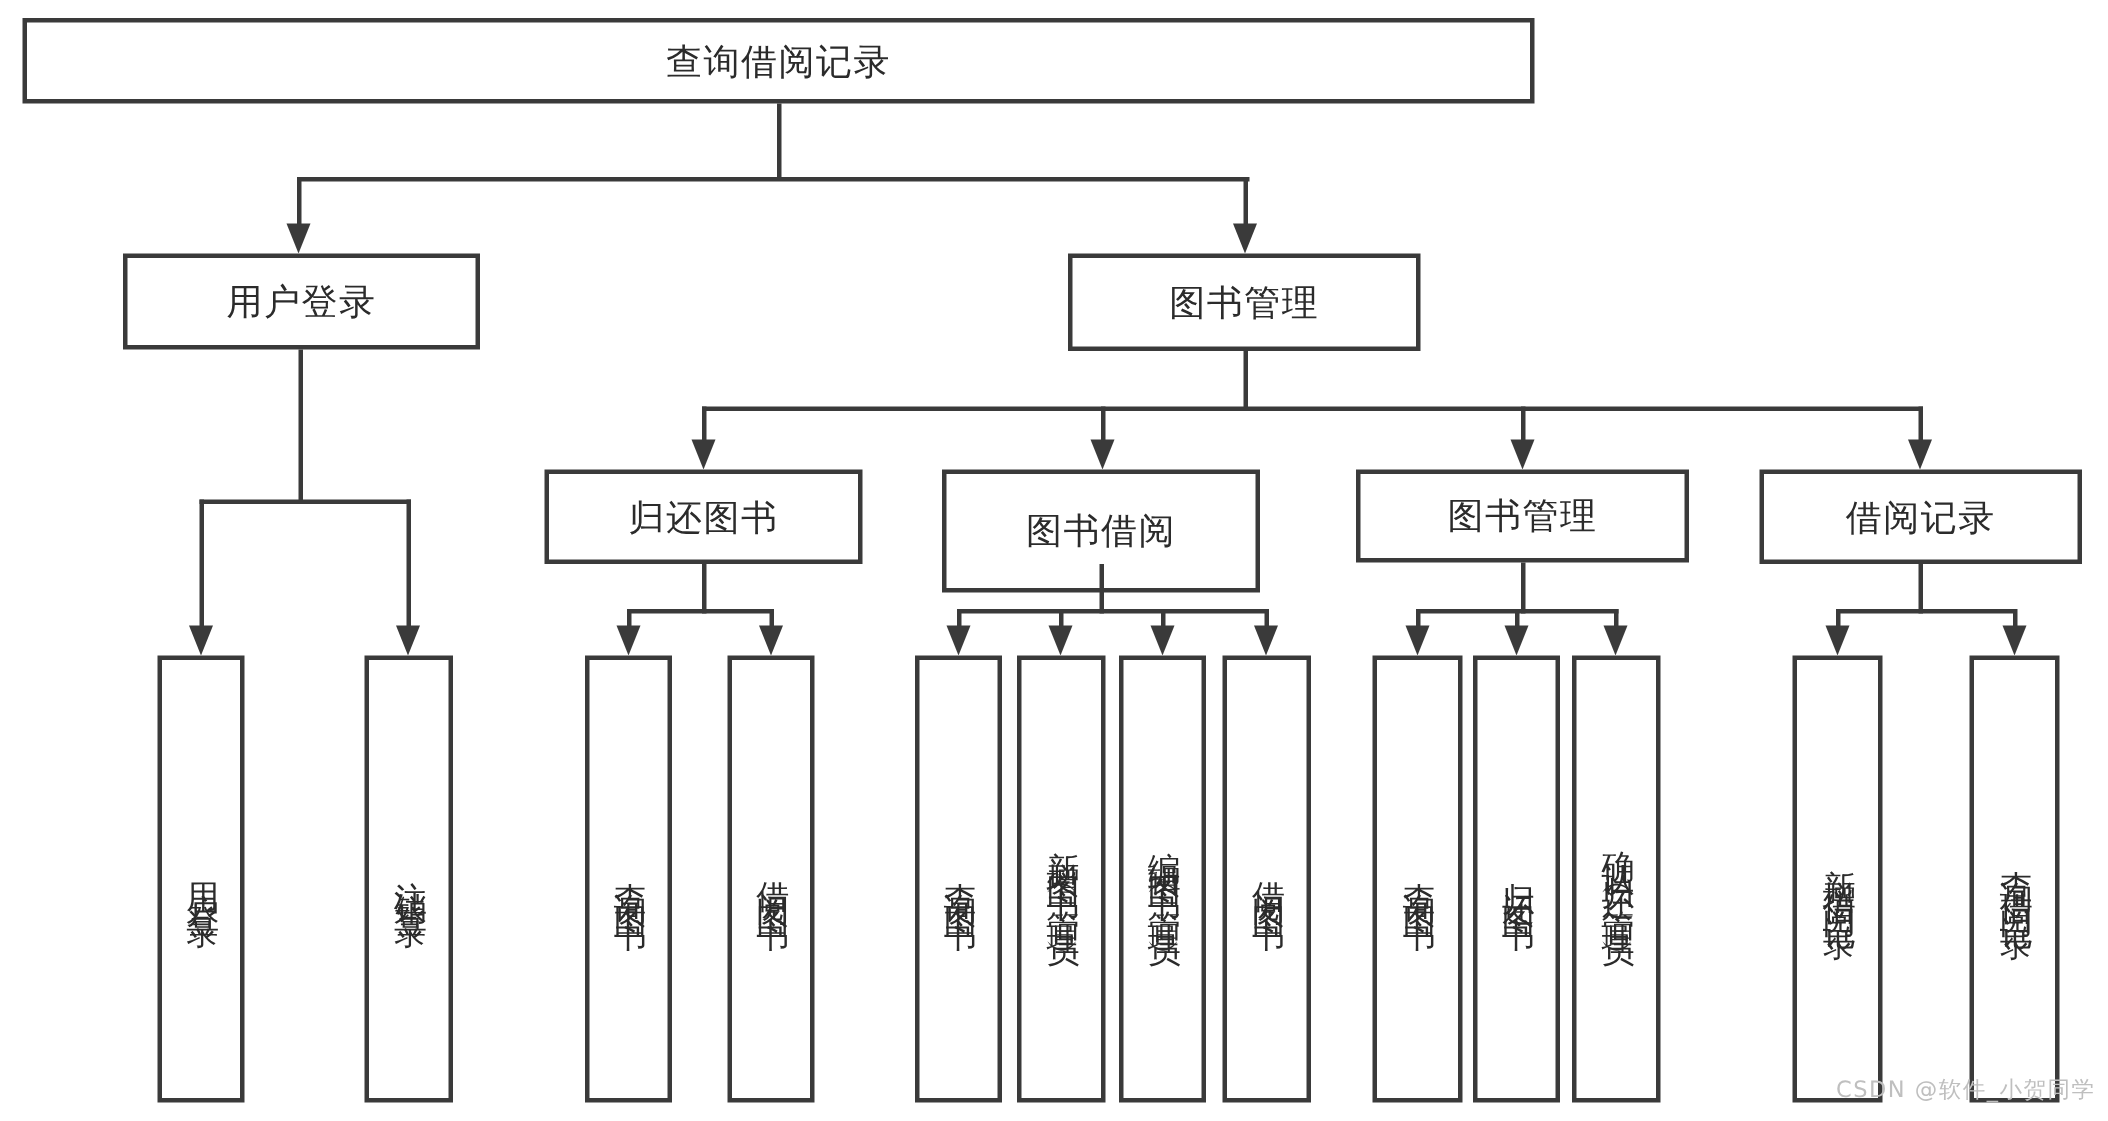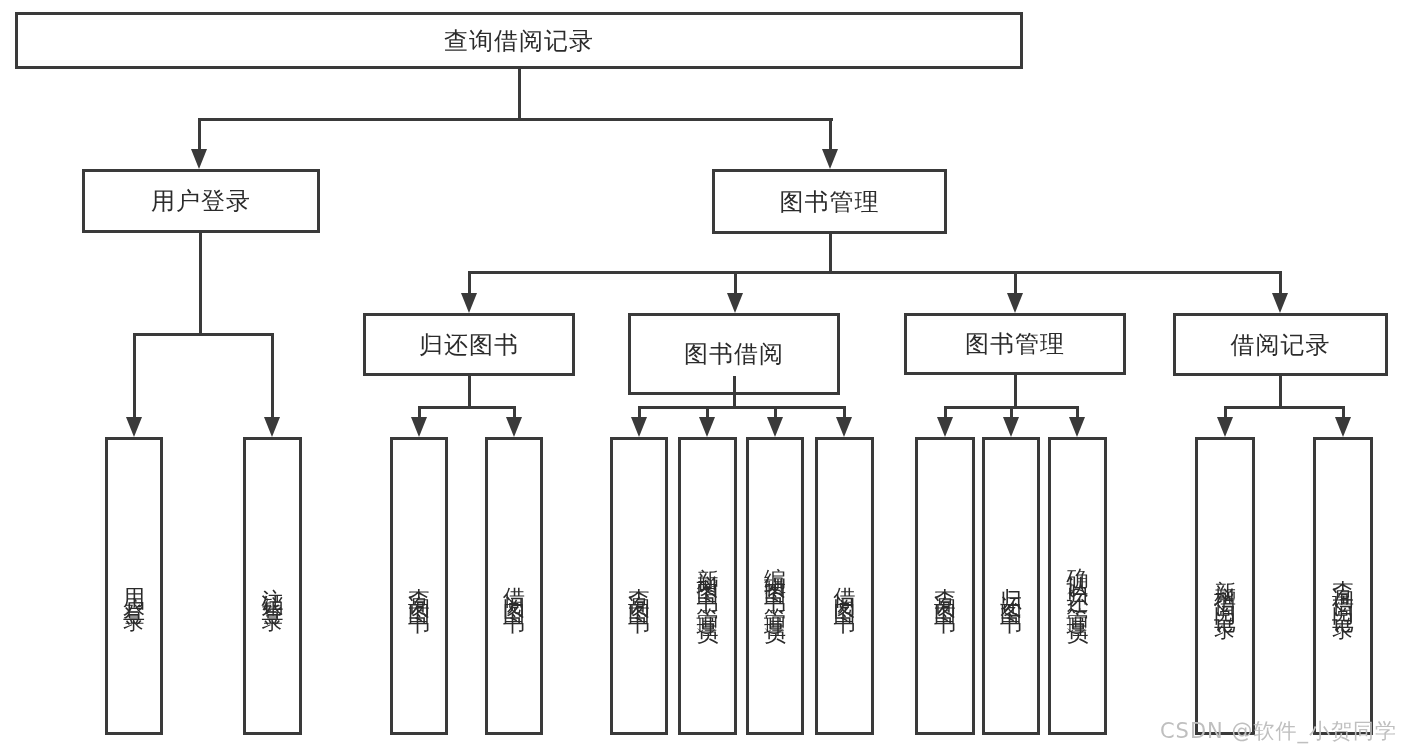--- a/index.html
+++ b/index.html
@@ -54,21 +54,21 @@
     position:absolute;
     width:0;height:0;
     border-left:8px solid transparent;
     border-right:8px solid transparent;
     border-top:20px solid var(--line);
   }
   .watermark{
     position:absolute;
     top:717px;
     right:8px;
-    font-size:21px;
+    font-size:15px;
     color:var(--watermark);
     letter-spacing:1px;
     z-index:5;
     white-space:nowrap;
   }
 </style>
 </head>
 <body>
 
 <div class="stage">

